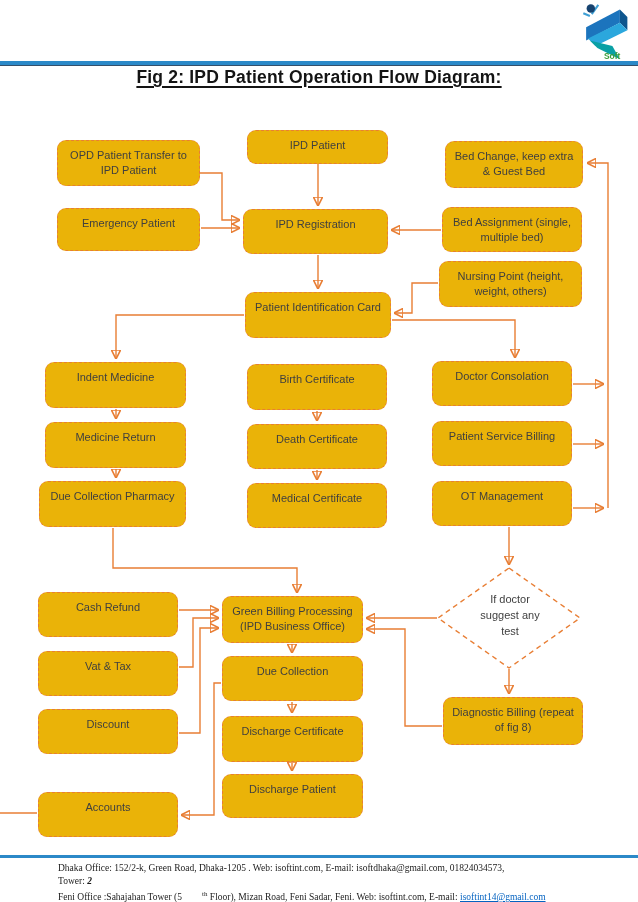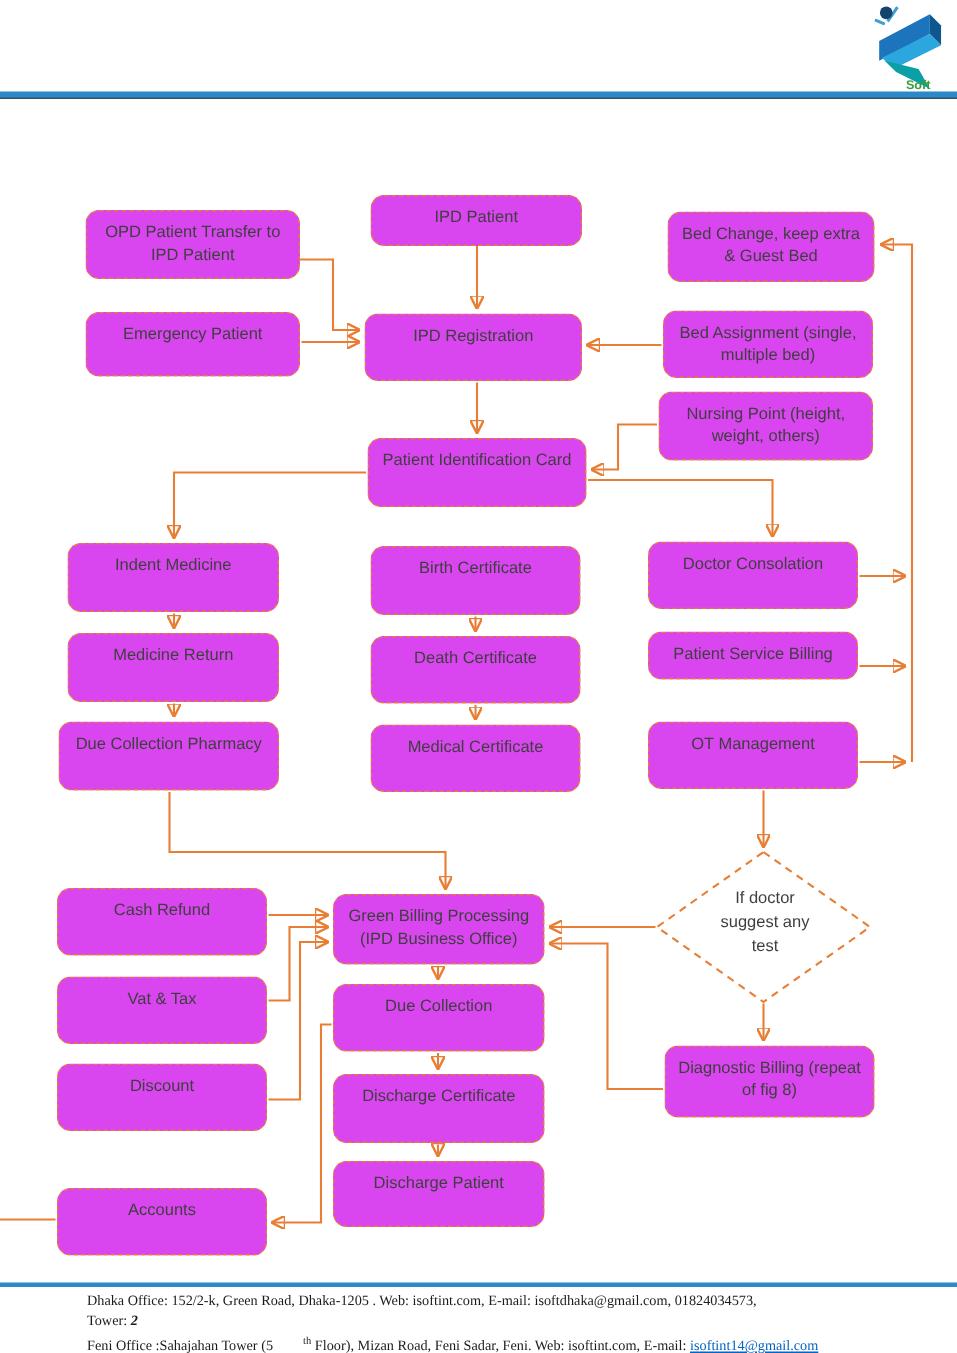--- a/index.html
+++ b/index.html
@@ -10,21 +10,21 @@
   
   .top-rule{position:absolute;left:0;top:61px;width:638px;height:4px;
             background:#2b89c8;border-bottom:1px solid #35506b;}
   .title{position:absolute;left:0;top:67px;width:638px;text-align:center;
          font-size:17.5px;font-weight:bold;color:#141414;letter-spacing:.2px;}
   .title span{text-decoration:underline;text-decoration-thickness:2px;text-underline-offset:3px;}
   .logo{position:absolute;right:8px;top:2px;width:54px;height:60px;}
 
   
   .flow{position:absolute;inset:0;}
-  .node{position:absolute;box-sizing:border-box;background:#d946ef;
+  .node{position:absolute;box-sizing:border-box;background:#eab308;
         border:1.5px dashed #E87E34;border-radius:9px;
         display:flex;justify-content:center;align-items:flex-start;
         padding:7px 6px 2px 6px;text-align:center;
         font-size:11px;line-height:1.32;color:#3F3F3F;}
   .edges{position:absolute;left:0;top:0;pointer-events:none;}
   .edges path{fill:none;stroke:#E87E34;stroke-width:1.4;}
   .edges polygon{fill:#ffffff;stroke:#E87E34;stroke-width:1.4;stroke-dasharray:5 4;}
   .decision-label{position:absolute;left:475px;top:592px;width:70px;text-align:center;
         font-size:11px;line-height:1.45;color:#3F3F3F;}
 
@@ -47,20 +47,23 @@
     <circle cx="15" cy="7" r="4.5" fill="#16426f"></circle>
     <polygon points="10,27 46,8 46,22 10,41" fill="#1c74bd"></polygon>
     <polygon points="46,8 54,16 54,30 46,22" fill="#0e568e"></polygon>
     <polygon points="46,22 54,30 20,47 12,39" fill="#2ba7dd"></polygon>
     <polygon points="14,41 22,49 46,61 38,47" fill="#0aa0a5"></polygon>
     <text x="29" y="61" font-size="9" font-weight="bold" fill="#3a9e3a" font-family="Liberation Sans, sans-serif">Soft</text>
   </svg>
 
   <div class="top-rule"></div>
 
+  <div class="title">
+    <span>Fig 2: IPD Patient Operation Flow Diagram:</span>
+  </div>
 
   <div class="flow">
     <svg class="edges" width="638" height="902" viewBox="0 0 638 902">
       <defs>
         <marker id="ah" viewBox="0 0 8 8" refX="7" refY="4" markerWidth="6.5" markerHeight="6.5" orient="auto-start-reverse">
           <path d="M0,0 L8,4 L0,8 z" fill="#E87E34" stroke="none"></path>
         </marker>
       </defs>
       <polygon id="decision-shape" points="509,568 580,618 509,668 438,618"></polygon>
       <g id="edge-layer">
@@ -128,21 +131,21 @@
         </div>
         <div class="node" style="left: 432px; top: 361px; width: 140px; height: 45px;">
           <span>Doctor Consolation</span>
         </div>
         <div class="node" style="left: 45px; top: 422px; width: 141px; height: 46px;">
           <span>Medicine Return</span>
         </div>
         <div class="node" style="left: 247px; top: 424px; width: 140px; height: 45px;">
           <span>Death Certificate</span>
         </div>
-        <div class="node" style="left: 432px; top: 421px; width: 140px; height: 32px;">
+        <div class="node" style="left: 432px; top: 421px; width: 140px; height: 45px;">
           <span>Patient Service Billing</span>
         </div>
         <div class="node" style="left: 39px; top: 481px; width: 147px; height: 46px;">
           <span>Due Collection Pharmacy</span>
         </div>
         <div class="node" style="left: 247px; top: 483px; width: 140px; height: 45px;">
           <span>Medical Certificate</span>
         </div>
         <div class="node" style="left: 432px; top: 481px; width: 140px; height: 45px;">
           <span>OT Management</span>

